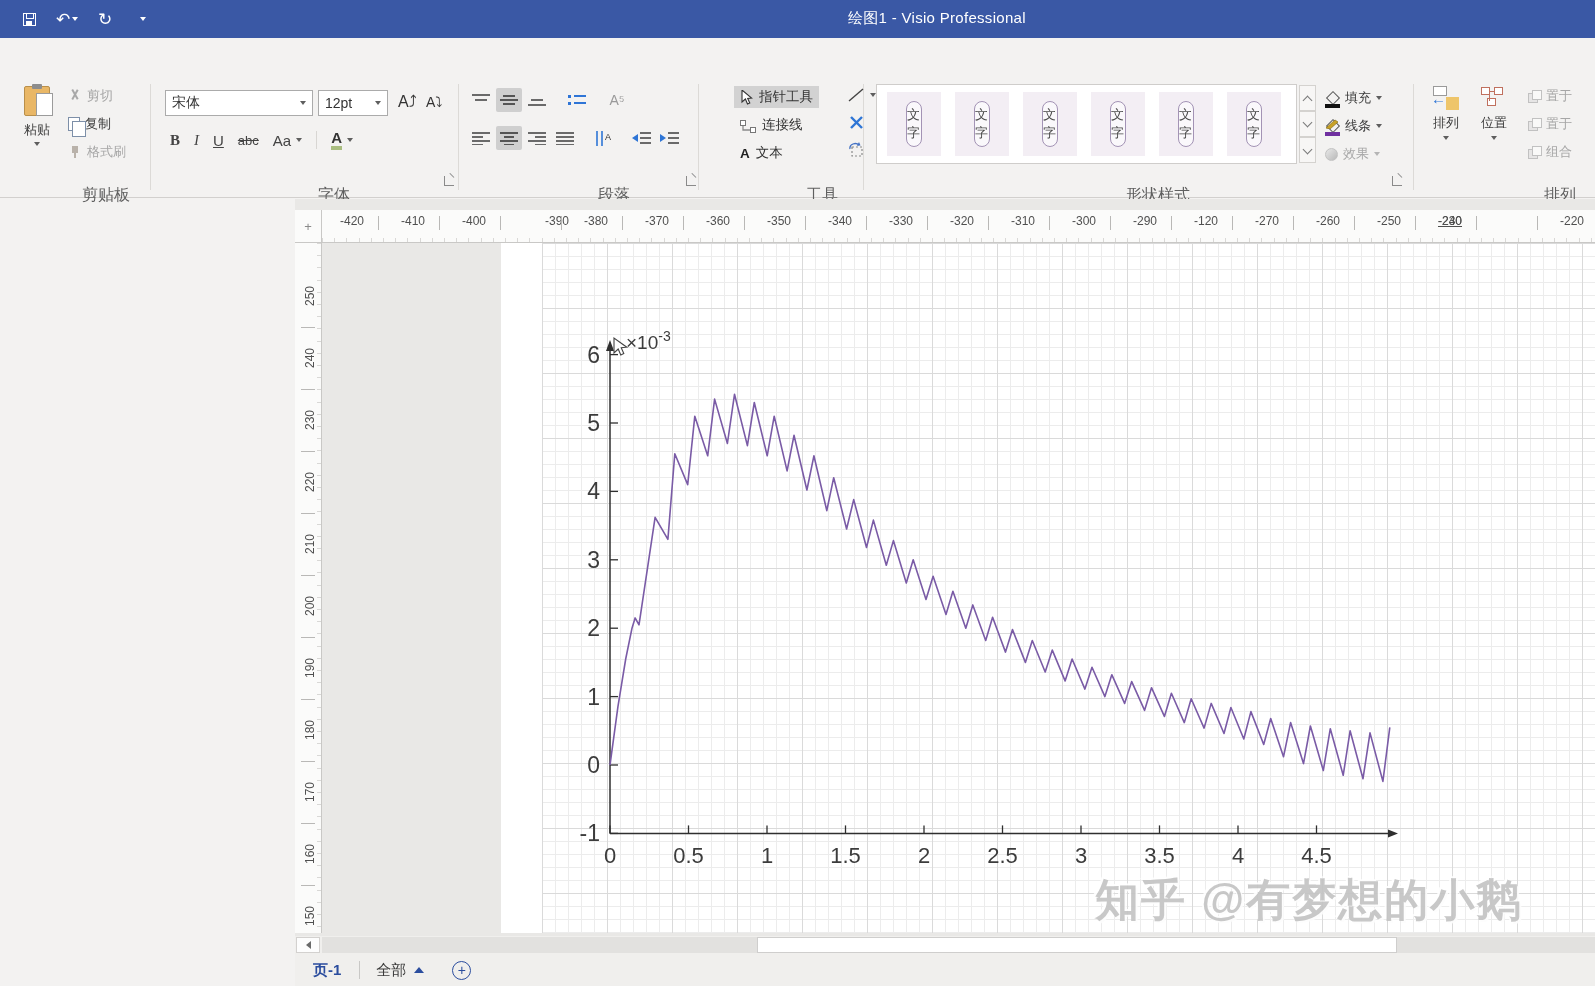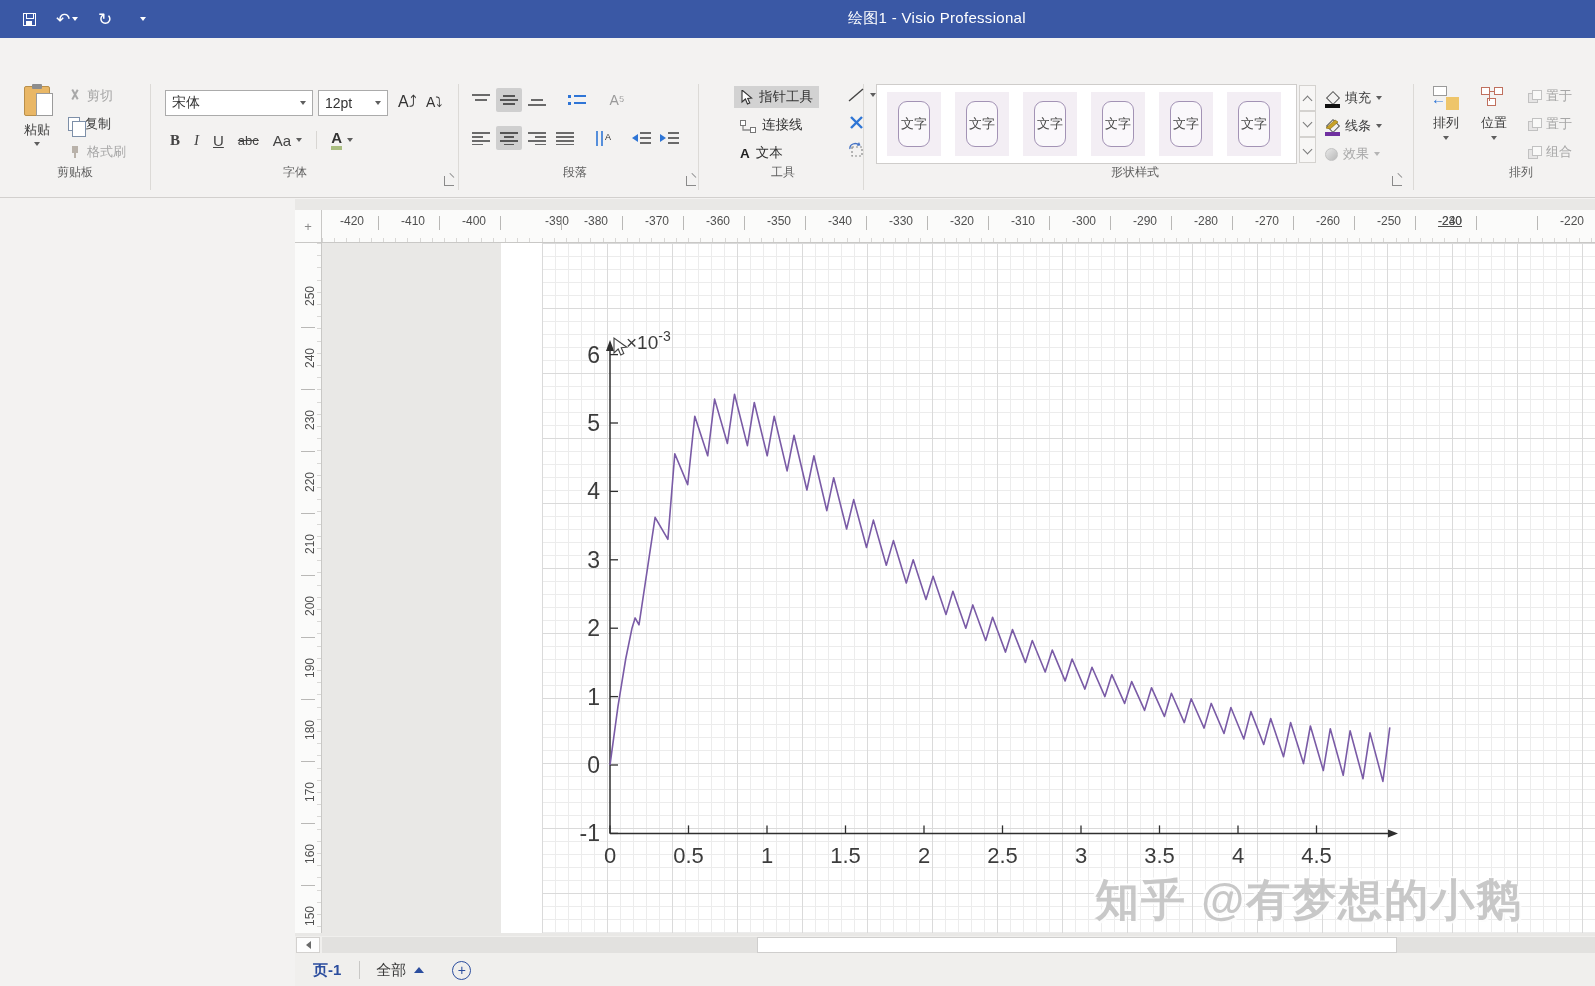--- a/index.html
+++ b/index.html
@@ -24,21 +24,21 @@
   #tabrow { left:0; top:38px; width:1595px; height:40px; background:#3a58a5; display:flex; align-items:stretch; padding-left:12px; }
   .rtab { color:#e8edf8; font-size:15px; padding:0 19px; display:flex; align-items:center; cursor:default; }
   .rtab.active { background:#f3f2f1; color:#2b4d9e; }
   #assist { display:flex; align-items:center; gap:10px; margin-left:14px; color:#fff; font-size:15px; }
   .bulb { width:11px; height:11px; border:1.5px solid #fff; border-radius:50%; position:relative; }
   .bulb::after { content:''; position:absolute; left:2.5px; top:10px; width:3px; height:4px; background:#fff; }
 
   
   #ribbon { left:0; top:78px; width:1595px; height:120px; background:#f3f2f1; border-bottom:1px solid #d2d0ce; }
   .vsep { position:absolute; top:6px; height:106px; width:1px; background:#dcdad7; }
-  .grouplabel { position:absolute; top:86px; font-size:12px; color:#5f5f5f; text-align:center; }
+  .grouplabel { position:absolute; top:107px; font-size:16px; color:#5f5f5f; text-align:right; }
   .dlg { position:absolute; top:98px; width:10px; height:10px; border-left:1px solid #8a8a8a; border-bottom:1px solid #8a8a8a; }
   .dlg::after { content:''; position:absolute; right:0px; top:1px; width:6px; height:1px; background:#8a8a8a; transform:rotate(45deg); transform-origin:right; }
   .smallbtn { position:absolute; display:flex; align-items:center; gap:5px; font-size:13px; color:#3b3b3b; height:20px; }
   .smallbtn.disabled { color:#a6a6a6; }
   .bigbtn { position:absolute; display:flex; flex-direction:column; align-items:center; font-size:13px; color:#3b3b3b; }
 
   
   .clipboard-ic { width:26px; height:30px; background:#e9b766; border:1px solid #b98f4a; border-radius:2px; position:relative; }
   .clipboard-ic::before { content:''; position:absolute; left:7px; top:-3px; width:10px; height:5px; background:#8d8d8d; border-radius:1px; }
   .clipboard-ic::after { content:''; position:absolute; right:-4px; top:6px; width:15px; height:21px; background:#fff; border:1px solid #9b9b9b; }
@@ -60,21 +60,21 @@
   .icbtn { width:26px; height:24px; display:flex; align-items:center; justify-content:center; border-radius:2px; }
   .icbtn.active { background:#cfcfcf; }
 
   
   .toolsel { background:#d2d2d2; }
   .tool-row { position:absolute; display:flex; align-items:center; gap:6px; font-size:13.5px; color:#333; padding:2px 6px;margin-left:24px; }
 
   
   #gallery { position:absolute; left:876px; top:6px; width:421px; height:80px; background:#fff; border:1px solid #cfcdcb; display:flex; gap:14px; padding:7px 10px; }
   .tile { width:54px; height:64px; background:#f3eef4; display:flex; align-items:center; justify-content:center; }
-  .tile-inner { width:32px; height:46px; border:1px solid #a393b5; border-radius:9px; display:flex; align-items:center; justify-content:center; font-size:13px; color:#4a4a4a; background:#faf8fb; }
+  .tile-inner { width:16px; height:46px; border:1px solid #a393b5; border-radius:9px; display:flex; align-items:center; justify-content:center; font-size:13px; color:#4a4a4a; background:#faf8fb; }
   .galscroll { position:absolute; left:1299px; top:7px; width:17px; height:78px; display:flex; flex-direction:column; }
   .gs-btn { flex:1; border:1px solid #d4d2cf; background:#f7f6f5; display:flex; align-items:center; justify-content:center; }
   .chev { width:7px; height:7px; border-right:1.4px solid #7a7a7a; border-bottom:1.4px solid #7a7a7a; }
   .chev.up { transform:rotate(-135deg); margin-top:4px; }
   .chev.down { transform:rotate(45deg); margin-bottom:3px; }
   .fill-ic { width:15px; height:10px; position:relative; }
   .fill-ic::before { content:''; position:absolute; left:3px; top:0px; width:8px; height:8px; border:1.3px solid #555; transform:rotate(45deg); }
   .bar { position:absolute; left:0; bottom:-5px; width:15px; height:4px; }
 
   
@@ -495,21 +495,21 @@
         <span class="hr-num" style="left: 579px;">-330</span>
         <span class="hr-tick" style="left: 605px;"></span>
         <span class="hr-num" style="left: 640px;">-320</span>
         <span class="hr-tick" style="left: 666px;"></span>
         <span class="hr-num" style="left: 701px;">-310</span>
         <span class="hr-tick" style="left: 727px;"></span>
         <span class="hr-num" style="left: 762px;">-300</span>
         <span class="hr-tick" style="left: 788px;"></span>
         <span class="hr-num" style="left: 823px;">-290</span>
         <span class="hr-tick" style="left: 849px;"></span>
-        <span class="hr-num" style="left: 884px;">-280</span>
+        <span class="hr-num" style="left: 884px;">-120</span>
         <span class="hr-tick" style="left: 910px;"></span>
         <span class="hr-num" style="left: 945px;">-270</span>
         <span class="hr-tick" style="left: 971px;"></span>
         <span class="hr-num" style="left: 1006px;">-260</span>
         <span class="hr-tick" style="left: 1032px;"></span>
         <span class="hr-num" style="left: 1067px;">-250</span>
         <span class="hr-tick" style="left: 1093px;"></span>
         <span class="hr-num" style="left: 1128px;">-240</span>
         <span class="hr-tick" style="left: 1154px;"></span>
         <span class="hr-num" style="left: 1128px; text-decoration: underline;">-230</span>

